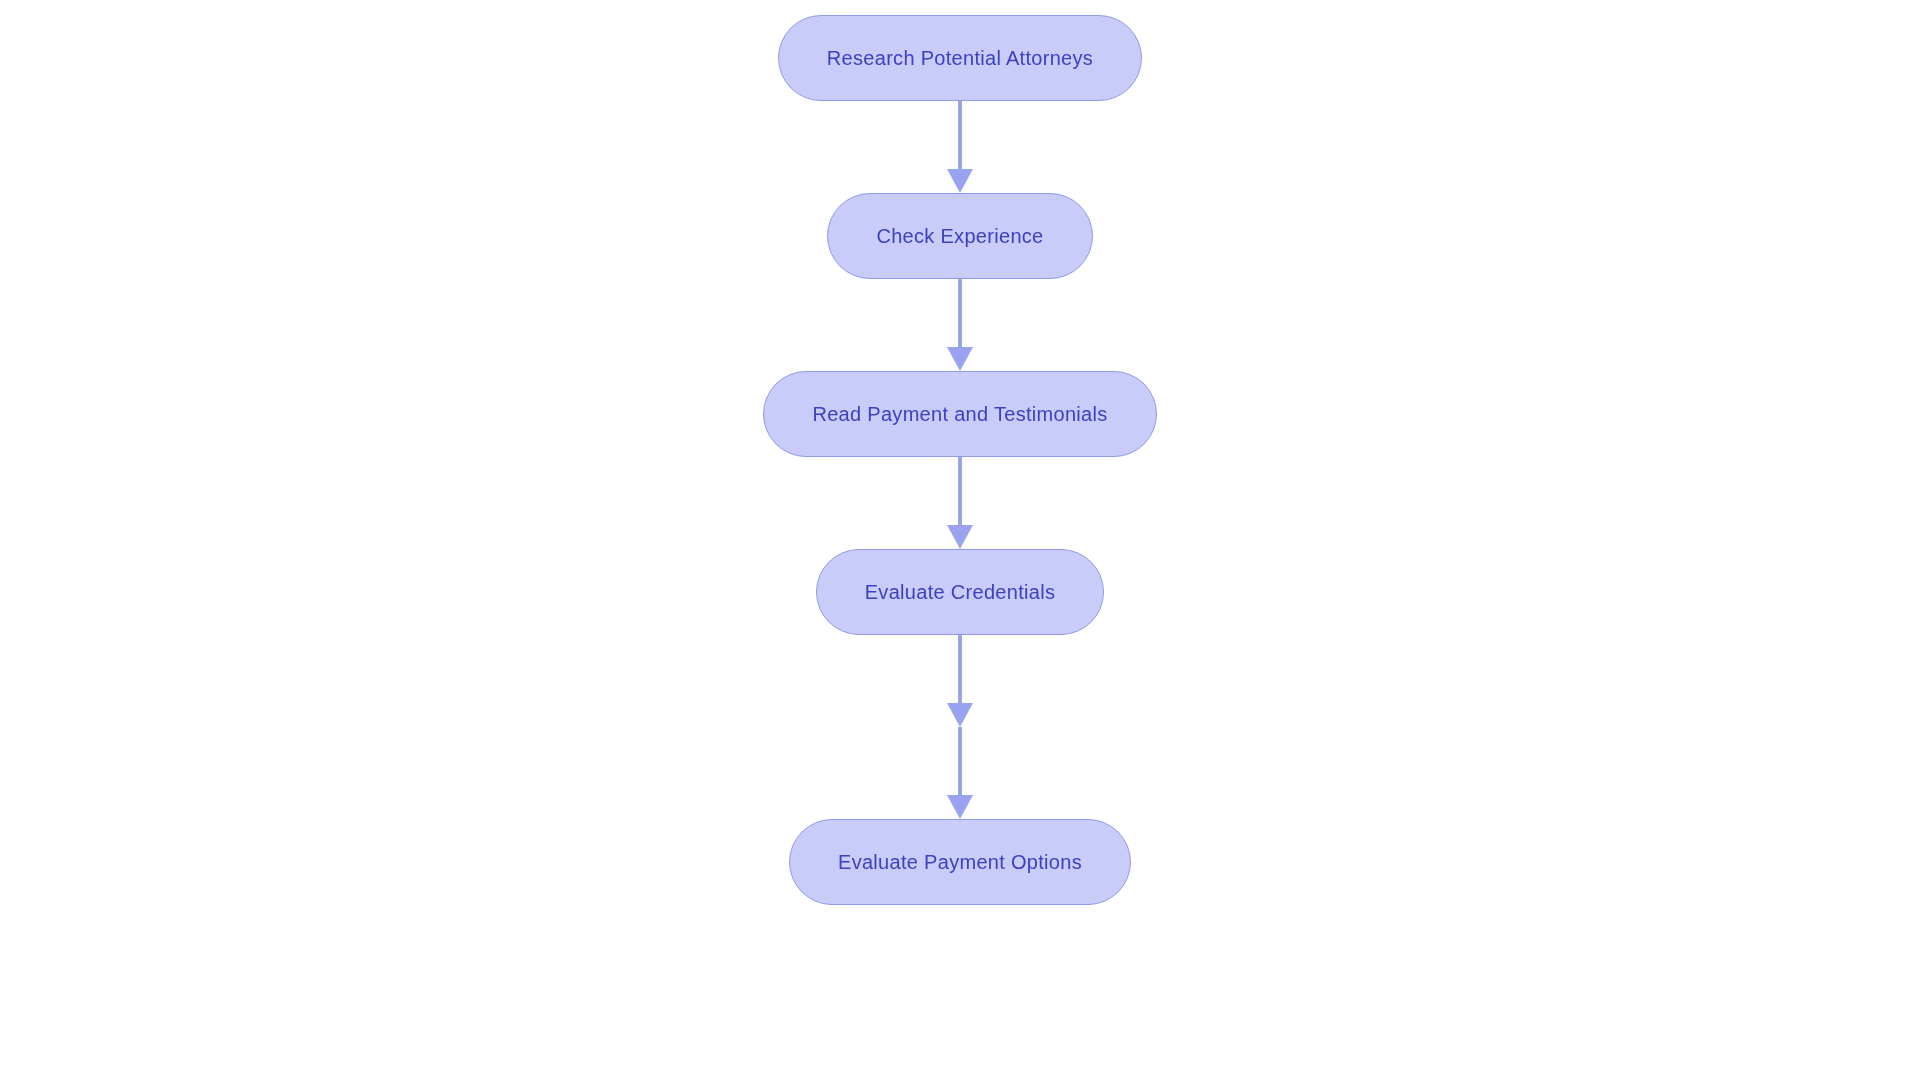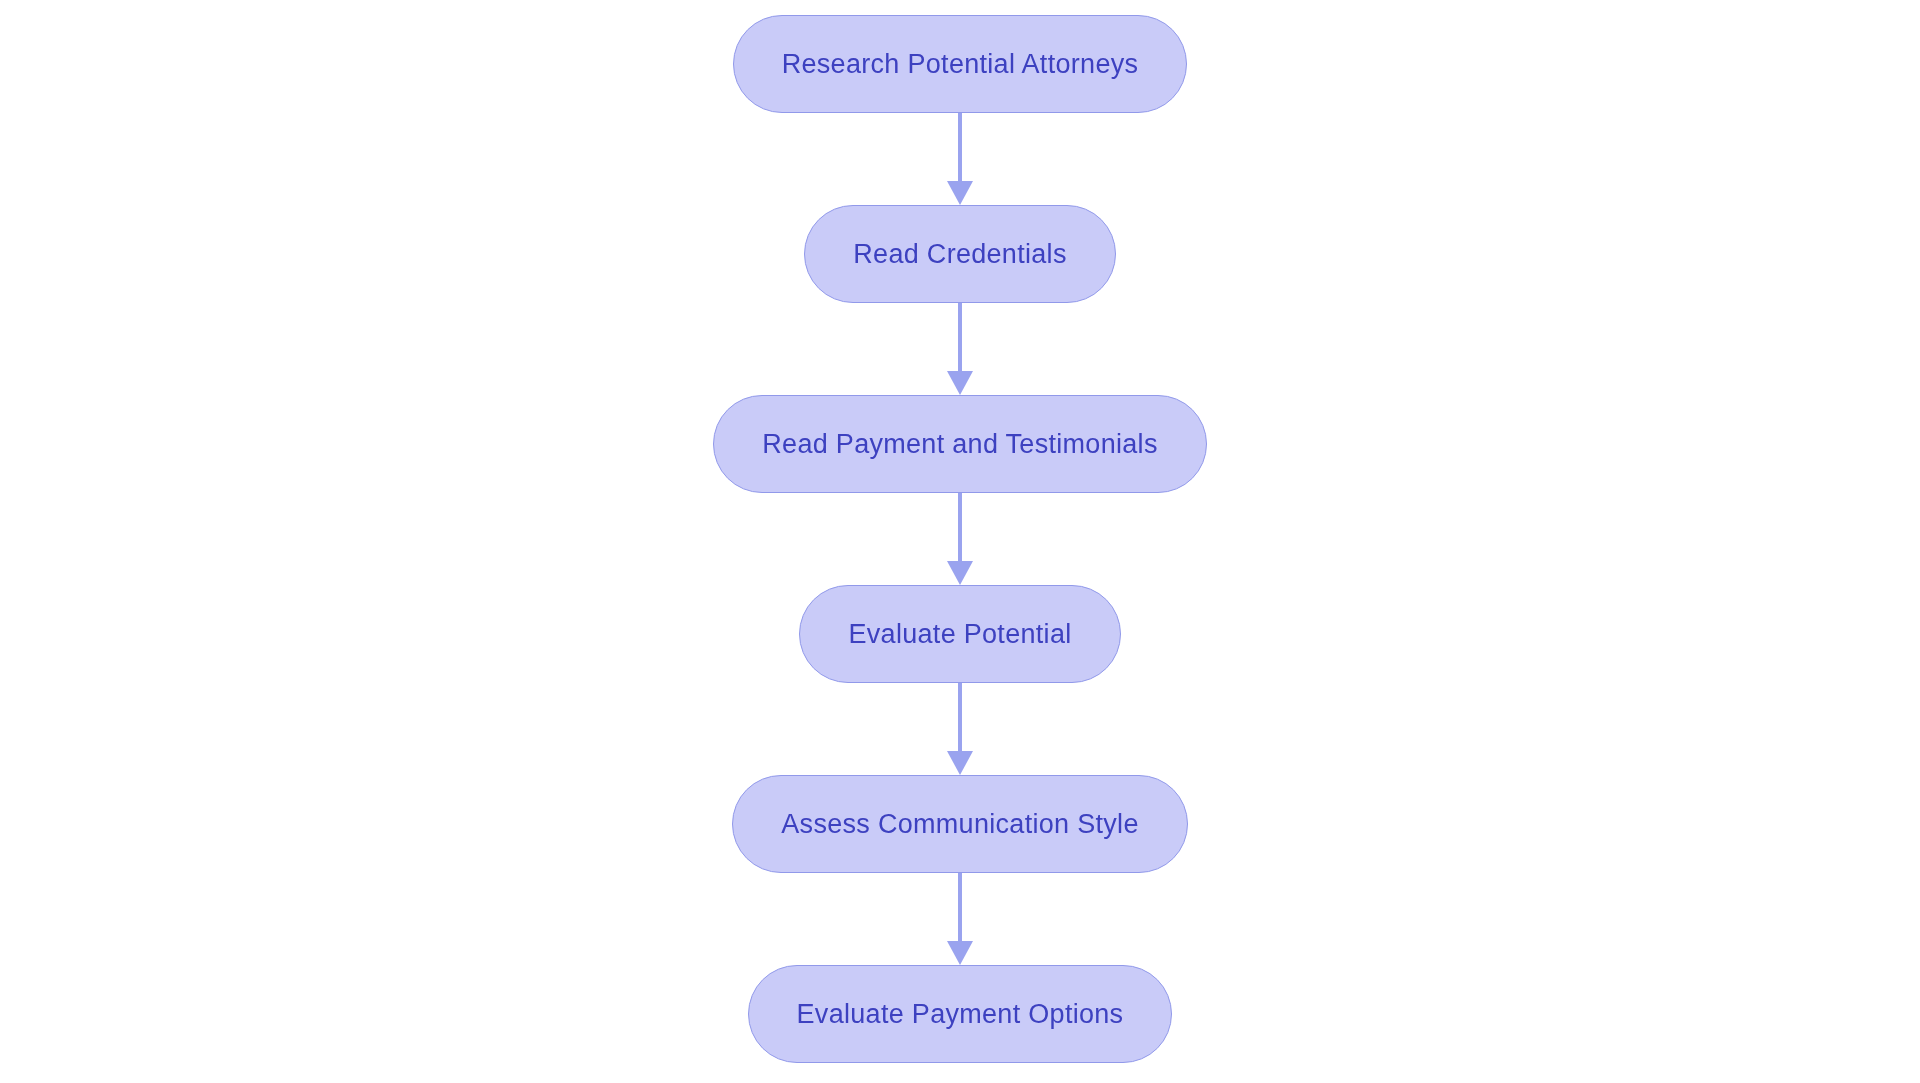--- a/index.html
+++ b/index.html
@@ -22,28 +22,28 @@
     height: 1083px;
     background: var(--canvas-bg);
     display: flex;
     flex-direction: column;
     align-items: center;
     padding-top: 15px;
     overflow: hidden;
   }
   .node {
     flex: 0 0 auto;
-    height: 98px;
+    height: 86px;
     min-width: 250px;
     padding: 0 48px;
     border-radius: 49px;
     background: var(--node-fill);
     border: 1.6px solid var(--node-border);
     color: var(--node-text);
-    font-size: 27px;
+    font-size: 20px;
     letter-spacing: 0.3px;
     display: flex;
     align-items: center;
     justify-content: center;
     white-space: nowrap;
   }
   .connector {
     flex: 0 0 auto;
     height: 92px;
     display: flex;
@@ -72,49 +72,46 @@
   <div class="node">
     <span>Research Potential Attorneys</span>
   </div>
 
   <div class="connector">
     <div class="line"></div>
     <div class="head"></div>
   </div>
 
   <div class="node">
-    <span>Read Credentials</span>
+    <span>Check Experience</span>
   </div>
 
   <div class="connector">
     <div class="line"></div>
     <div class="head"></div>
   </div>
 
   <div class="node">
     <span>Read Payment and Testimonials</span>
   </div>
 
   <div class="connector">
     <div class="line"></div>
     <div class="head"></div>
   </div>
 
   <div class="node">
-    <span>Evaluate Potential</span>
+    <span>Evaluate Credentials</span>
   </div>
 
   <div class="connector">
     <div class="line"></div>
     <div class="head"></div>
   </div>
 
-  <div class="node">
-    <span>Assess Communication Style</span>
-  </div>
 
   <div class="connector">
     <div class="line"></div>
     <div class="head"></div>
   </div>
 
   <div class="node">
     <span>Evaluate Payment Options</span>
   </div>
 

